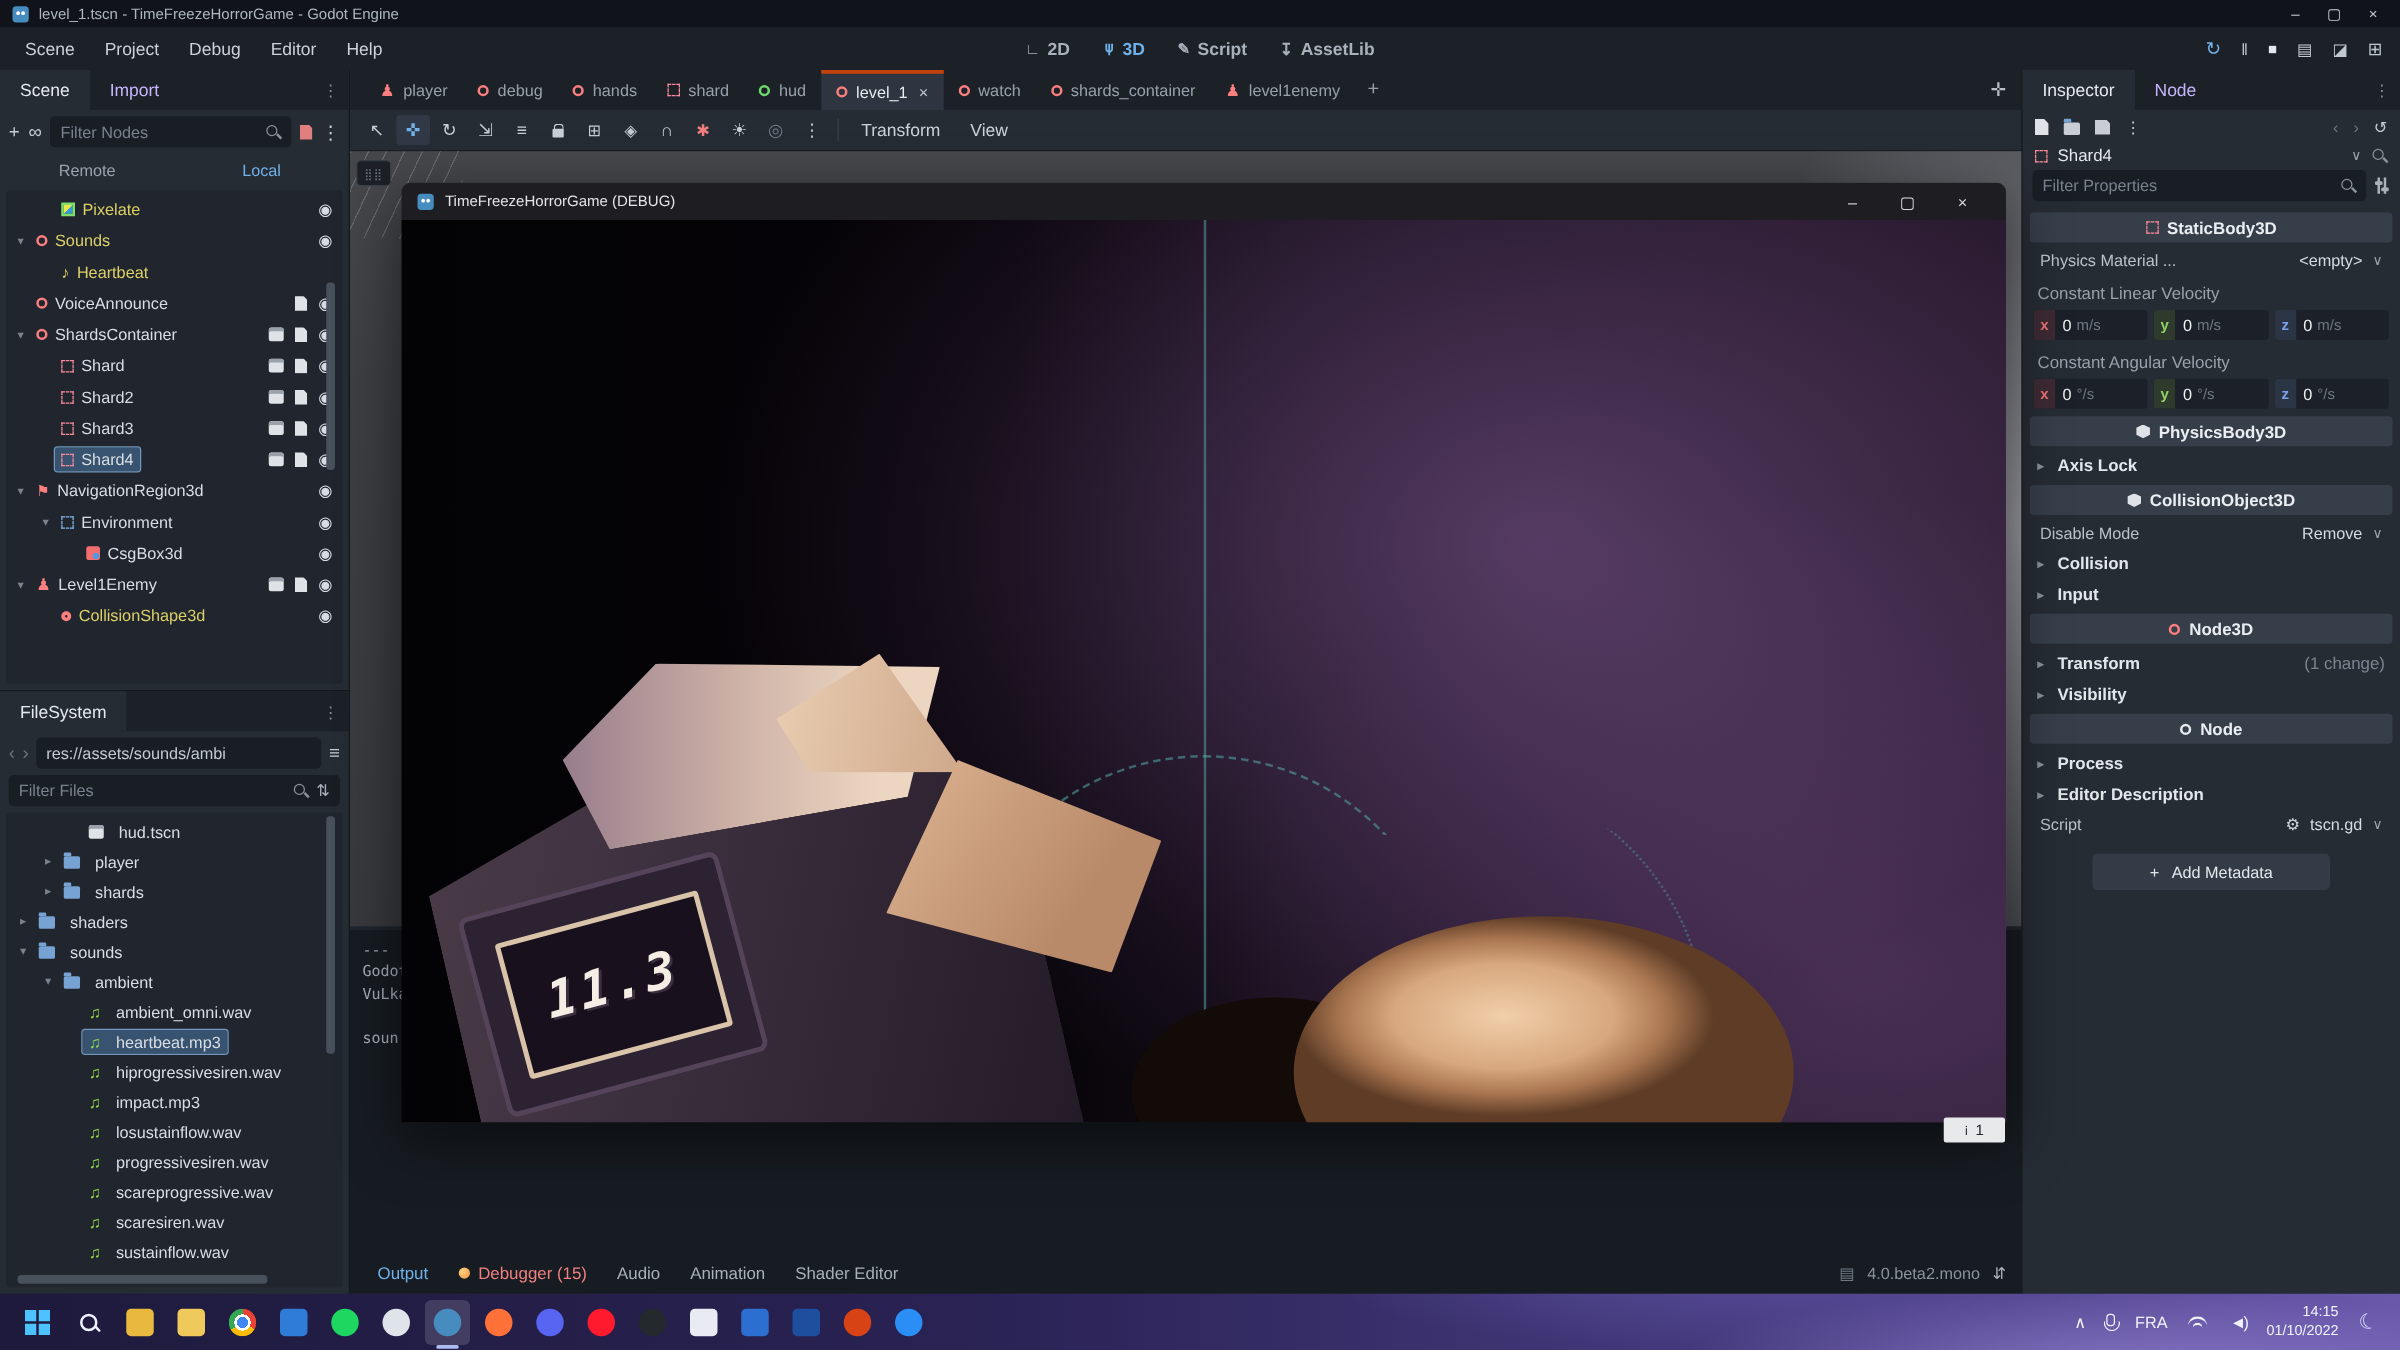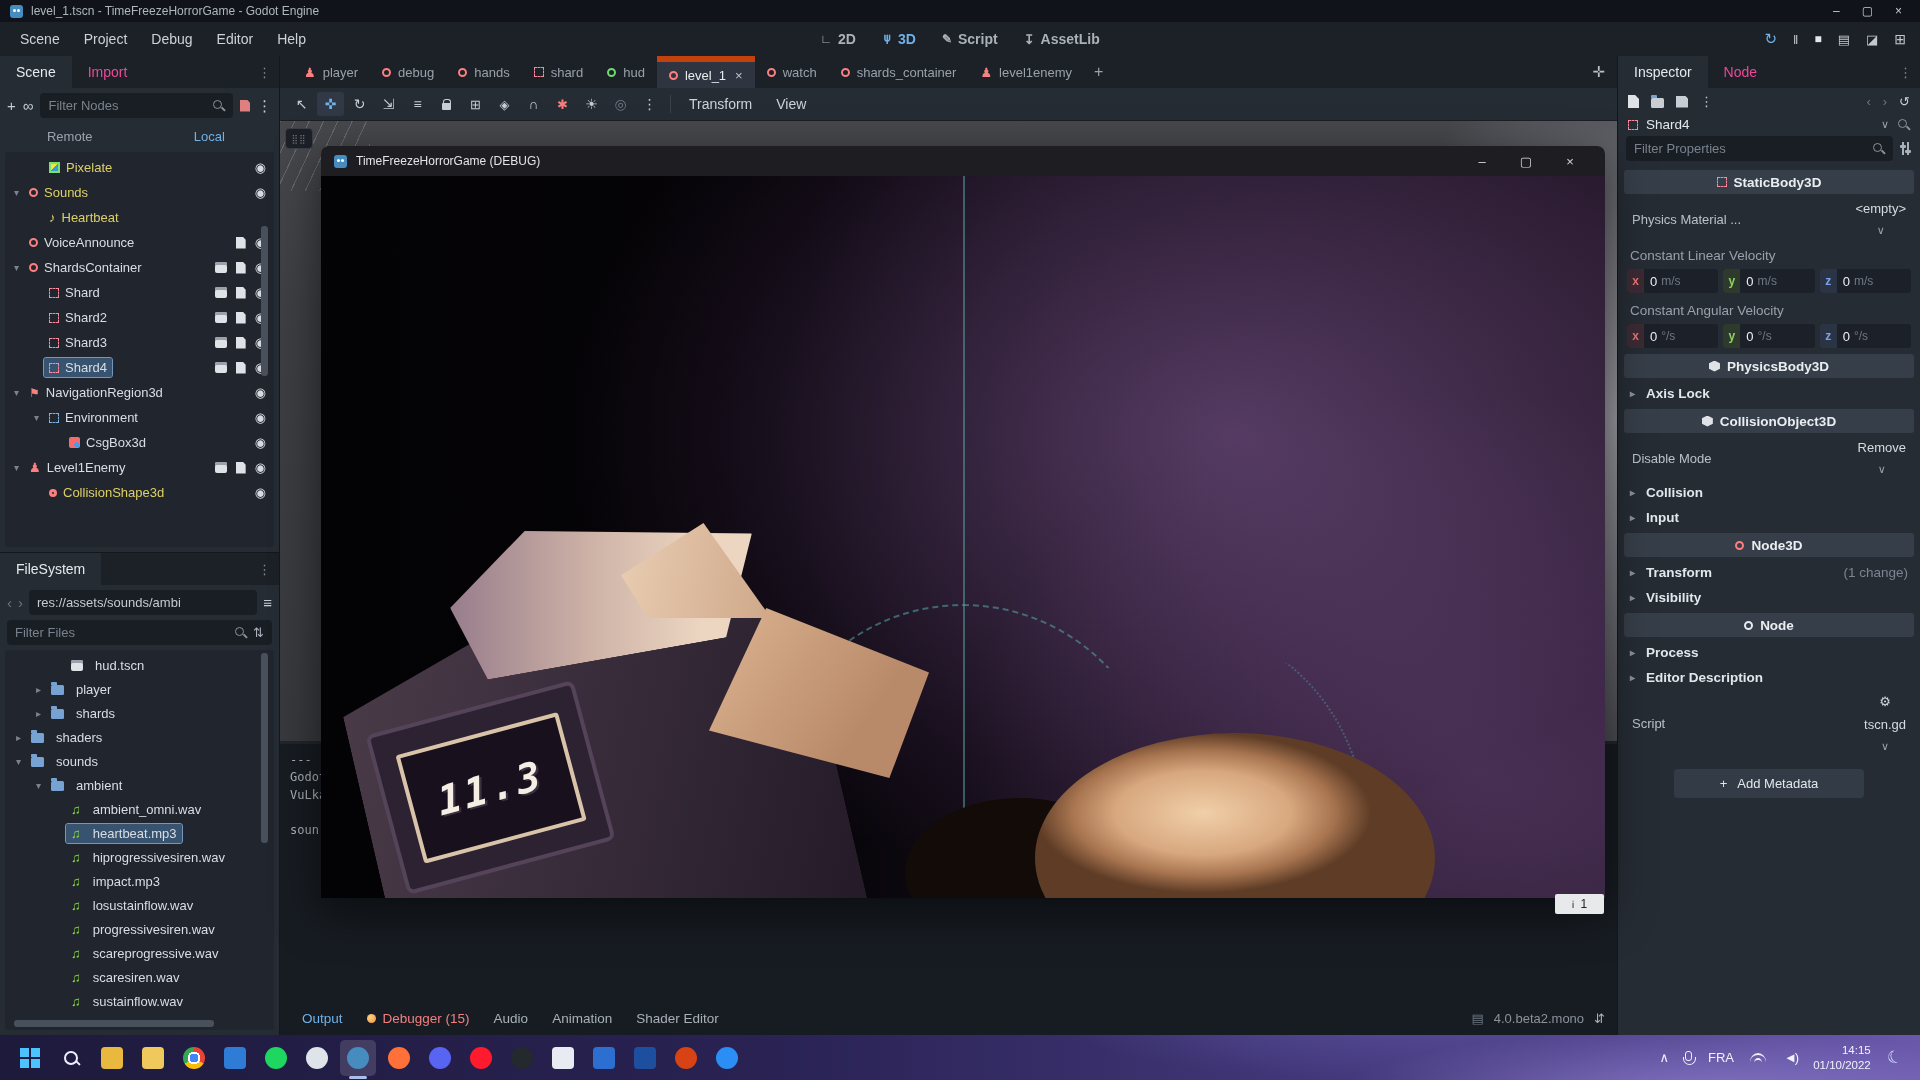--- a/index.html
+++ b/index.html
@@ -23,21 +23,21 @@
   .editor-btn { display:flex; align-items:center; gap:6px; padding:0 10px; font-size:14px; font-weight:bold; color:#a9b1ba; }
   .editor-btn .icon { font-size:13px; }
   .editor-btn.active { color:#6fb1e8; }
   .playback { margin-left:auto; display:flex; gap:16px; align-items:center; font-size:14px; color:#c2c8cf; padding-right:6px; }
 
   
   .workspace { flex:1; display:flex; min-height:0; }
 
   
   .dock-tabs { height:32px; background:#1c2128; display:flex; align-items:stretch; flex:none; }
-  .dock-tab { padding:0 16px; display:flex; align-items:center; color:#ec4899; font-size:14px; }
+  .dock-tab { padding:0 16px; display:flex; align-items:center; color:#c4b5fd; font-size:14px; }
   .dock-tab.active { background:#262c34; color:#e6eaee; border-top:2px solid #3e4document6; }
   .dock-dots { margin-left:auto; display:flex; align-items:center; padding:0 8px; color:#848d98; }
 
   .left-dock { width:280px; flex:none; display:flex; flex-direction:column; background:#262c34; border-right:1px solid #14181d; }
   .scene-dock { height:496px; display:flex; flex-direction:column; flex:none; position:relative;}
   .fs-dock { flex:1; display:flex; flex-direction:column; min-height:0; position:relative; border-top:1px solid #14181d;}
 
   .scene-toolbar { display:flex; align-items:center; gap:7px; padding:5px 7px; flex:none; }
   .tool-glyph { color:#c6ccd3; font-size:15px; flex:none; }
   .searchbox { flex:1; display:flex; align-items:center; gap:6px; background:#191e25; border-radius:4px; height:25px; padding:0 8px; color:#79828d; min-width:0;}
@@ -62,21 +62,21 @@
   .fs-row { display:flex; align-items:center; height:24px; }
   .fs-row .label { margin-left:6px; white-space:nowrap; }
 
   .scrollbar-v { position:absolute; width:7px; background:#47505b; border-radius:3px; }
   .scrollbar-h { position:absolute; height:7px; background:#47505b; border-radius:3px; }
 
   
   .center { flex:1; display:flex; flex-direction:column; min-width:0; }
   .scene-tabstrip { height:32px; background:#1c2128; display:flex; align-items:stretch; padding-left:12px; flex:none; }
   .file-tab { display:flex; align-items:center; gap:7px; padding:0 12px; color:#98a1ab; font-size:13px; }
-  .file-tab.active { background:#2e3540; color:#e8ecef; border-top:6px solid #c2410c; }
+  .file-tab.active { background:#2e3540; color:#e8ecef; border-top:3px solid #c2410c; }
   .file-tab .close { color:#c0c6cd; font-size:13px; margin-left:2px;}
   .tab-plus { display:flex; align-items:center; padding:0 10px; color:#98a1ab; font-size:16px; }
   .expand-btn { margin-left:auto; display:flex; align-items:center; padding:0 12px; color:#b8bfc7; font-size:15px;}
 
   .vp-toolbar { height:33px; background:#262c34; display:flex; align-items:center; gap:2px; padding:0 8px; flex:none; border-bottom:1px solid #1a1f25;}
   .vptool { width:27px; height:24px; display:flex; align-items:center; justify-content:center; color:#c6ccd3; font-size:14px; border-radius:3px; flex:none;}
   .vptool.active { color:#6fb1e8; background:#303945; }
   .vptool.red { color:#f07f7f; }
   .vptool.dim { color:#707a86; }
   .vp-sep { width:1px; height:18px; background:#39414b; margin:0 5px; flex:none;}
@@ -154,21 +154,21 @@
   .insp-sub { color:#98a1ab; padding:7px 8px 3px; font-size:13.5px;}
   .vec-row { display:flex; gap:5px; padding:3px 5px; }
   .vec-cell { flex:1; display:flex; align-items:center; background:#1c2129; border-radius:3px; height:24px; overflow:hidden; }
   .vec-label { width:17px; height:100%; display:flex; align-items:center; justify-content:center; font-weight:bold; font-size:12px; flex:none;}
   .vl-x { color:#e57272; background:#3c2a33; } .vl-y { color:#8fd065; background:#2d3a2c; } .vl-z { color:#7aa2e8; background:#2b3444; }
   .vec-val { color:#eef1f4; margin-left:6px; } .vec-unit { color:#6f7883; margin-left:4px; font-size:12px;}
   .insp-fold { display:flex; align-items:center; gap:6px; padding:5px 8px; font-weight:bold; color:#e2e7ec; font-size:13.5px;}
   .insp-fold .note { margin-left:auto; font-weight:normal; color:#7c8591; }
   .fold-arrow { color:#8a919b; font-size:10px; width:10px; }
   .insp-prop { display:flex; align-items:center; padding:4px 10px; color:#b9c1ca;text-align:center; }
-  .prop-val { margin-left:auto; display:flex; align-items:center; gap:8px; color:#d6dbe2;flex-direction:column; }
+  .prop-val { margin-left:auto; display:flex; align-items:center; gap:8px; color:#d6dbe2; }
   .prop-val .chev { color:#9aa3ad; font-size:11px; }
   .add-meta { margin:12px auto; background:#333b46; border-radius:4px; padding:7px 46px; color:#e2e7ec; display:flex; align-items:center; gap:10px; width:max-content;}
 
   
   .taskbar { height:45px; display:flex; align-items:center; padding:0 12px; position:relative;
      background:
        radial-gradient(500px 90px at 88% 130%, rgba(190,175,255,.38), transparent 70%),
        radial-gradient(400px 80px at 70% -30%, rgba(120,110,200,.30), transparent 70%),
        linear-gradient(90deg,#1e1a3c 0%, #292253 40%, #453a7e 72%, #6a58ab 100%); }
   .tb-icons { display:flex; gap:5px; align-items:center; }

